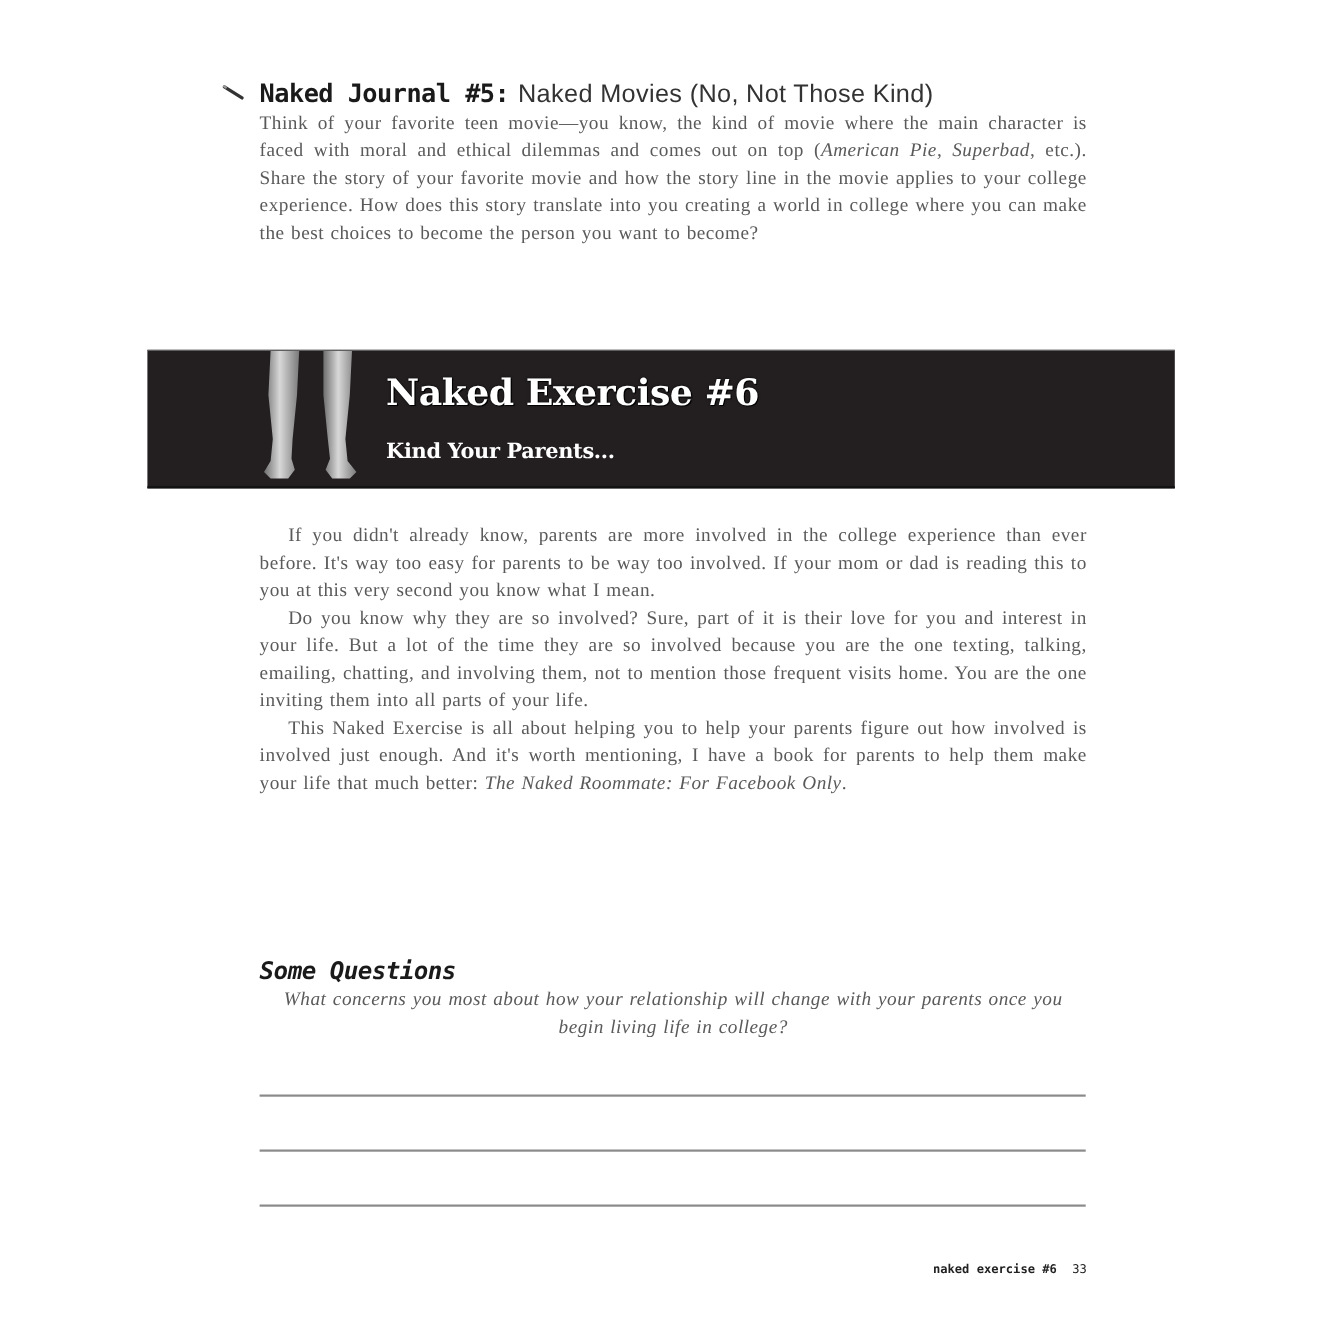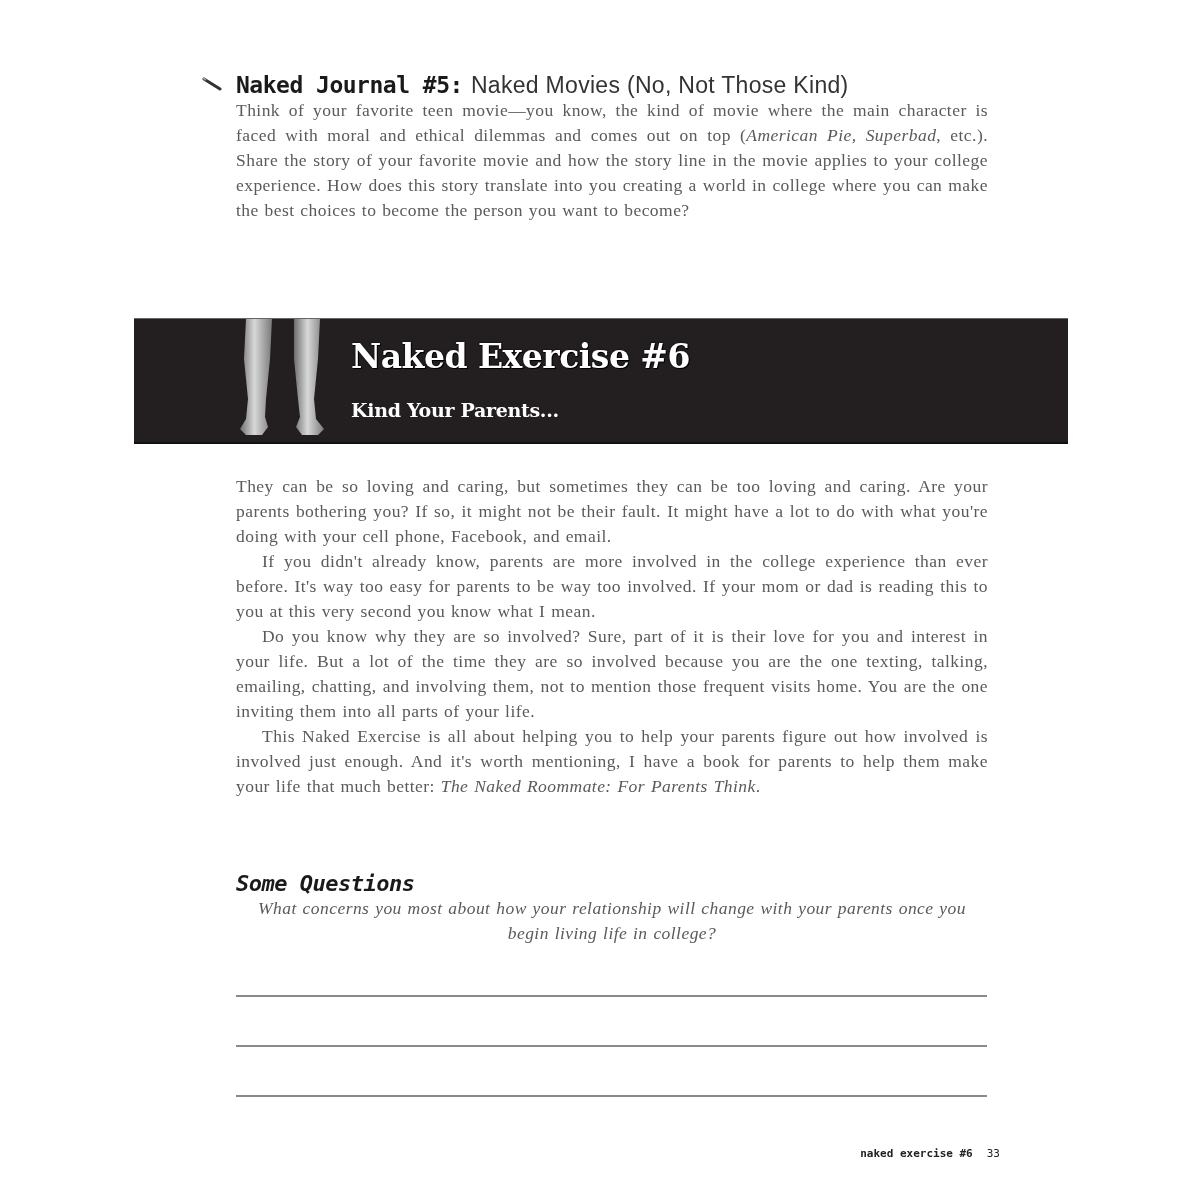--- a/index.html
+++ b/index.html
@@ -148,21 +148,21 @@
       position: absolute;
       left: 236px;
       width: 751px;
       height: 2px;
       background: #8a8a8a;
     }
 
     
     .footer {
       position: absolute;
-      right: 200px;
+      right: 212px;
       top: 1147px;
       font-family: "DejaVu Sans Mono", "Liberation Mono", monospace;
       font-weight: bold;
       font-size: 11px;
       color: #222;
       white-space: nowrap;
     }
     .footer .page-number {
       margin-left: 14px;
       font-weight: normal;
@@ -198,24 +198,23 @@
 
       <path d="M14 0 L40 0 L38 40 L34 80 L33 98 L36 108 L30 116 L14 116 L8 110 L14 100 L16 80 L12 40 Z" fill="url(#legG)"></path>
 
       <path d="M62 0 L88 0 L86 40 L82 80 L84 100 L92 110 L86 116 L70 116 L64 108 L68 98 L66 80 L62 40 Z" fill="url(#legG)"></path>
     </svg>
     <div class="banner-title">Naked Exercise #6</div>
     <div class="banner-subtitle">Kind Your Parents...</div>
   </div>
 
   <section class="main-body">
-    <p class="body-text">They can be so loving and caring, but sometimes they can be too loving and caring. Are your parents bothering you? If so, it might not be their fault. It might have a lot to do with what you're doing with your cell phone, Facebook, and email.</p>
     <p class="body-text indent">If you didn't already know, parents are more involved in the college experience than ever before. It's way too easy for parents to be way too involved. If your mom or dad is reading this to you at this very second you know what I mean.</p>
     <p class="body-text indent">Do you know why they are so involved? Sure, part of it is their love for you and interest in your life. But a lot of the time they are so involved because you are the one texting, talking, emailing, chatting, and involving them, not to mention those frequent visits home. You are the one inviting them into all parts of your life.</p>
-    <p class="body-text indent"><span>This Naked Exercise is all about helping you to help your parents figure out how involved is involved just enough. And it's worth mentioning, I have a book for parents to help them make your life that much better: </span><em>The Naked Roommate: For Parents Think</em><span>.</span></p>
+    <p class="body-text indent"><span>This Naked Exercise is all about helping you to help your parents figure out how involved is involved just enough. And it's worth mentioning, I have a book for parents to help them make your life that much better: </span><em>The Naked Roommate: For Facebook Only</em><span>.</span></p>
   </section>
 
   <section class="questions">
     <h3 class="questions-heading">Some Questions</h3>
     <p class="body-text">What concerns you most about how your relationship will change with your parents once you begin living life in college?</p>
   </section>
 
   <div class="answer-line" style="top: 995px;"></div>
   <div class="answer-line" style="top: 1045px;"></div>
   <div class="answer-line" style="top: 1095px;"></div>

